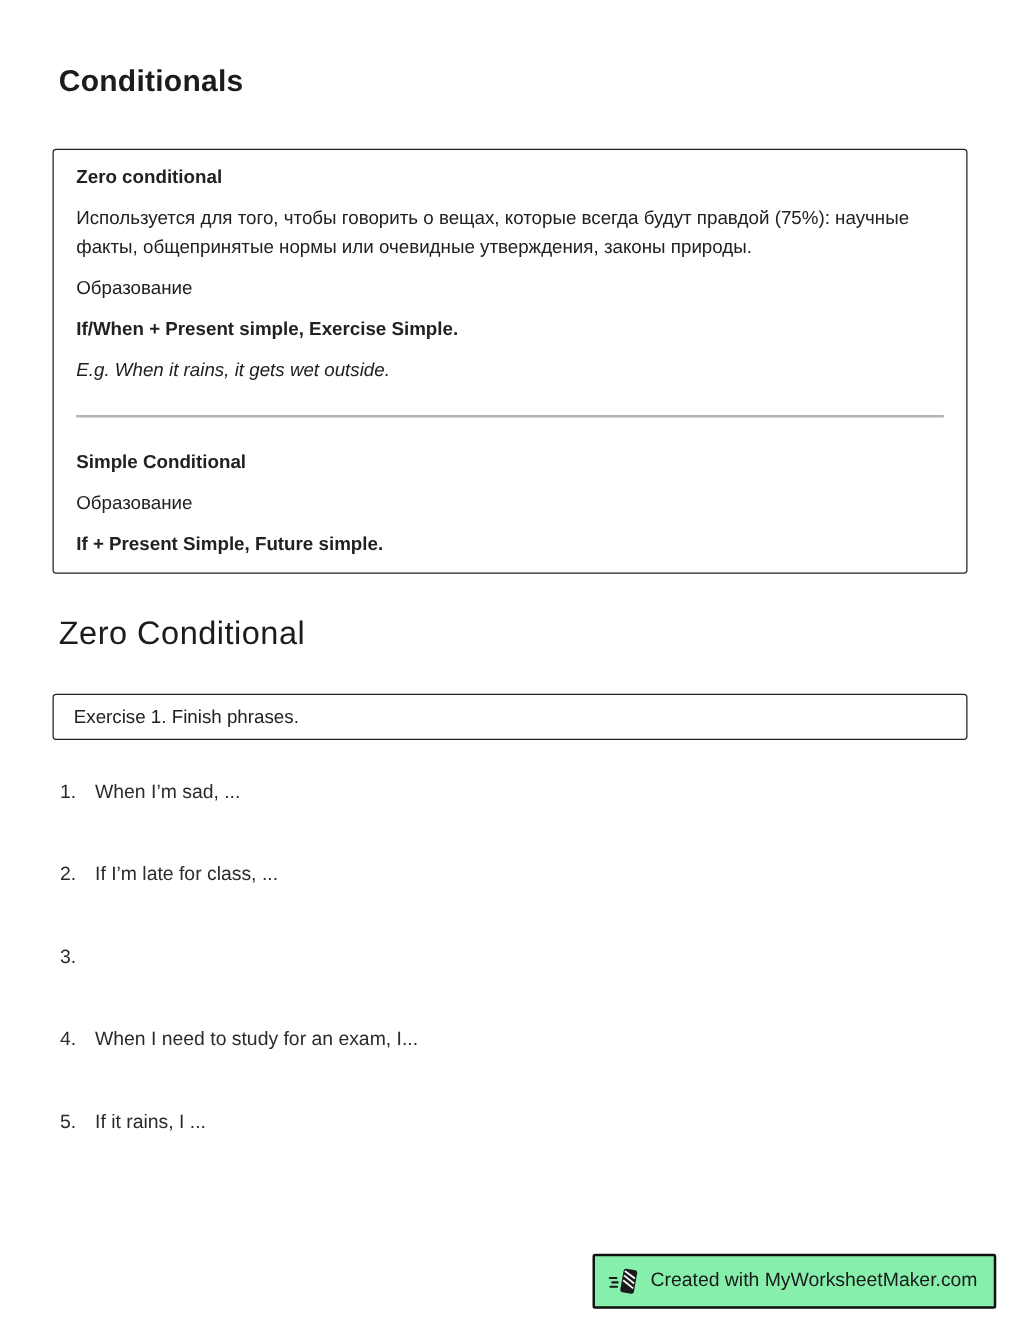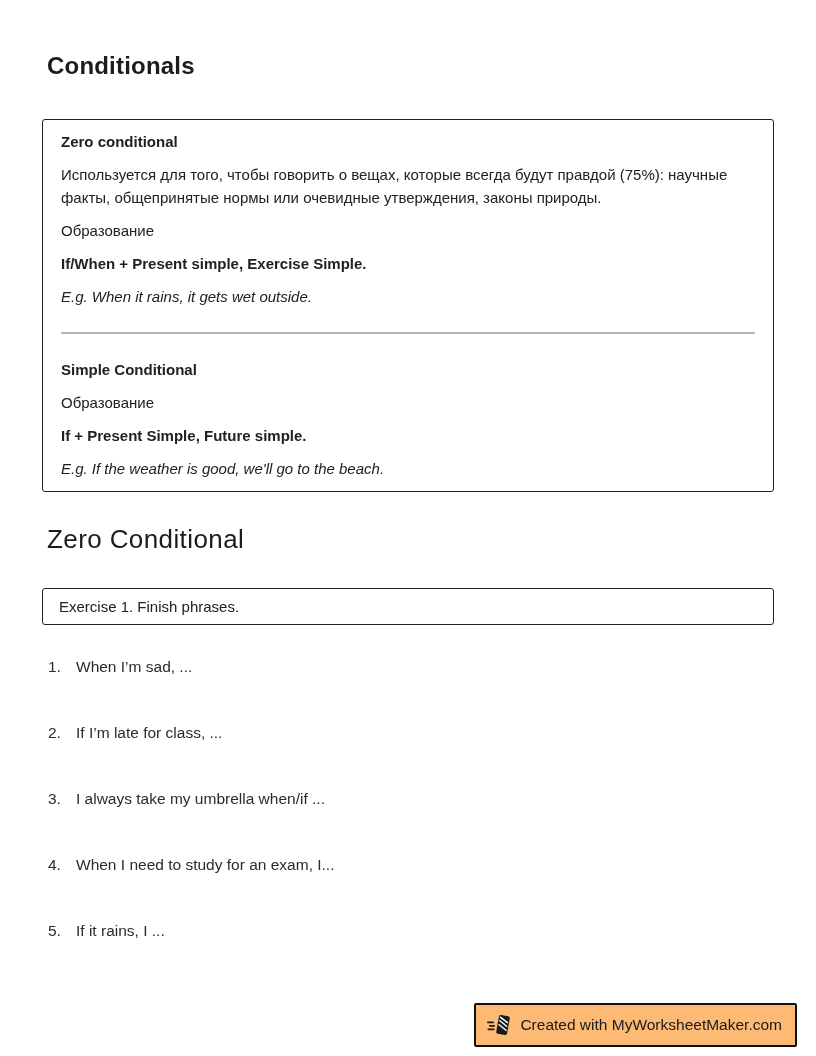--- a/index.html
+++ b/index.html
@@ -81,21 +81,21 @@
   
   .footer-badge {
     position: absolute;
     right: 19px;
     bottom: 9px;
     display: flex;
     align-items: center;
     gap: 8px;
     border: 2px solid #111111;
     border-radius: 2px;
-    background: #fdba74;
+    background: #86efac;
     padding: 7px 13px 7px 10px;
     font-size: 15.5px;
     color: #1a1a1a;
     text-decoration: none;
     cursor: pointer;
   }
   .footer-badge .logo { display: block; }
 </style>
 </head>
 <body>
@@ -109,41 +109,39 @@
     <p><span class="underline">Используется</span><span> для того, чтобы говорить о вещах, которые всегда будут правдой (75%): научные факты, общепринятые нормы или очевидные утверждения, законы природы.</span></p>
     <p class="underline">Образование</p>
     <p class="bold">If/When + Present simple, Exercise Simple.</p>
     <p class="italic">E.g. When it rains, it gets wet outside.</p>
 
     <hr>
 
     <p class="bold">Simple Conditional</p>
     <p class="underline">Образование</p>
     <p class="bold">If + Present Simple, Future simple.</p>
-    <p class="italic">E.g. If the weather is good, we'll go to the beach.</p>
   </section>
 
   <h2 class="section-heading">Zero Conditional</h2>
 
   <div class="exercise-box">
     <p>Exercise 1. Finish phrases.</p>
   </div>
 
   <ol class="exercise-list">
     <li>
         <span class="num">1.</span>
         <span class="txt">When I’m sad, ...</span>
       </li>
     <li>
         <span class="num">2.</span>
         <span class="txt">If I’m late for class, ...</span>
       </li>
     <li>
         <span class="num">3.</span>
-        <span class="txt">I always take my umbrella when/if ...</span>
       </li>
     <li>
         <span class="num">4.</span>
         <span class="txt">When I need to study for an exam, I...</span>
       </li>
     <li>
         <span class="num">5.</span>
         <span class="txt">If it rains, I ...</span>
       </li>
   </ol>

